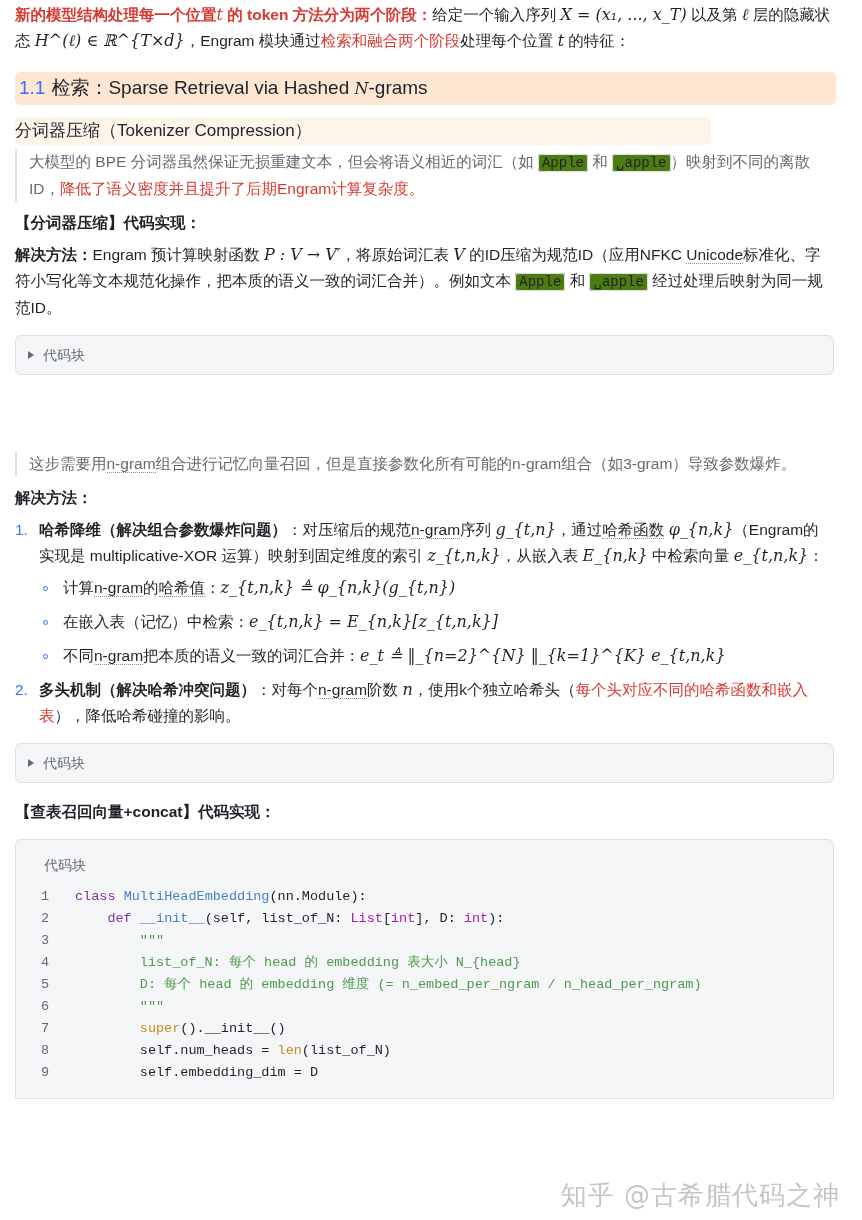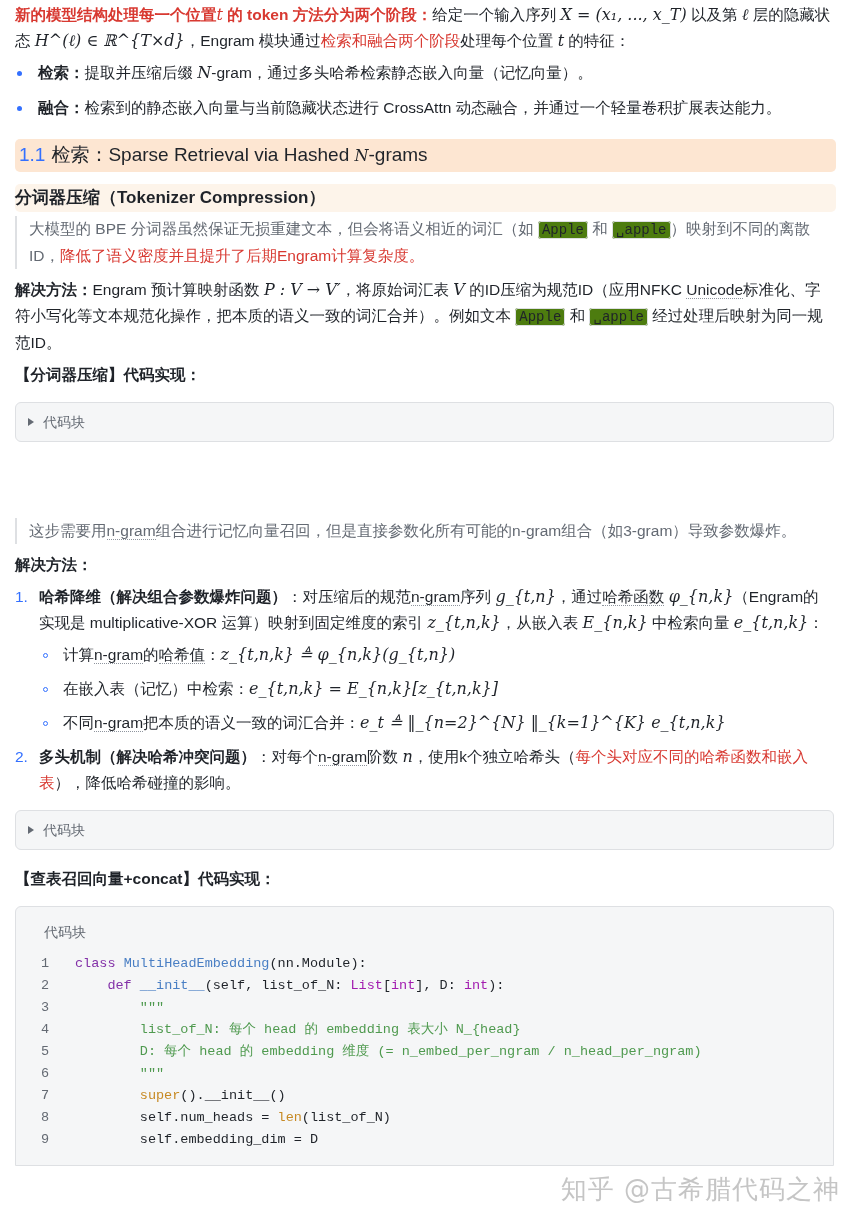--- a/index.html
+++ b/index.html
@@ -41,22 +41,22 @@
     line-height: 26px;
     width: 821px;
   }
   .h2 .num { color: #3370ff; margin-right: 6px; }
   .h3 {
     background: #fdf4ea;
     border-radius: 5px;
     padding: 1px 0;
     margin: 12px 0 4px 0;
     font-size: 17px;
-    font-weight: bold;
-    width: 821px;
+    font-weight: normal;
+    width: 696px;
   }
   .quote {
     border-left: 2px solid #dee0e3;
     padding-left: 12px;
     color: #646a73;
     margin: 2px 0 8px 0;
   }
   .code-collapsed {
     width: 819px;
     height: 40px;
@@ -104,62 +104,52 @@
   }
   .code-line .ln { width: 59px; padding-left: 25px; color: #646a73; flex-shrink: 0; }
   .kw { color: #8331a8; }
   .cls { color: #4a7fc4; }
   .ty { color: #a21caf; }
   .bi { color: #c78a24; }
   .str { color: #4f9a4f; }
   .watermark {
     position: absolute;
     right: 22px;
-    bottom: 18px;
+    bottom: 12px;
     font-size: 26px;
     color: rgba(150,150,150,0.55);
     letter-spacing: 1px;
     font-family: "DejaVu Sans", sans-serif;
   }
 </style>
 </head>
 <body>
 
 <div class="page">
 
   <div class="p">
     <span class="red-bold">新的模型结构处理每一个位置</span><span class="math red">t</span><span class="red-bold"> 的 token 方法分为两个阶段：</span><span>给定一个输入序列 </span><span class="math">X = (x₁, ..., x_T)</span><span> 以及第 </span><span class="math">ℓ</span><span> 层的隐藏状态 </span><span class="math">H^(ℓ) ∈ ℝ^{T×d}</span><span>，Engram 模块通过</span><span class="red">检索和融合两个阶段</span><span>处理每个位置 </span><span class="math">t</span><span> 的特征：</span>
   </div>
 
-  <ul class="bullets">
-    <li>
-      <span class="dot"></span>
-      <span class="bold">检索：</span><span>提取并压缩后缀 </span><span class="math">N</span><span>-gram，通过多头哈希检索静态嵌入向量（记忆向量）。</span>
-    </li>
-    <li>
-      <span class="dot"></span>
-      <span class="bold">融合：</span><span>检索到的静态嵌入向量与当前隐藏状态进行 CrossAttn 动态融合，并通过一个轻量卷积扩展表达能力。</span>
-    </li>
-  </ul>
 
   <div class="h2">
     <span class="num">1.1</span><span>检索：</span><span>Sparse Retrieval via Hashed </span><span class="math">N</span><span>-grams</span>
   </div>
 
   <div class="h3">分词器压缩（Tokenizer Compression）</div>
 
   <div class="quote">
     <span>大模型的 BPE 分词器虽然保证无损重建文本，但会将语义相近的词汇（如 </span><code class="inline">Apple</code><span> 和 </span><code class="inline">␣apple</code><span>）映射到不同的离散ID，</span><span class="red">降低了语义密度并且提升了后期Engram计算复杂度。</span>
   </div>
 
+  <div class="p bold" style="margin-top:6px;">【分词器压缩】代码实现：</div>
+
   <div class="p">
     <span class="bold">解决方法：</span><span>Engram 预计算映射函数 </span><span class="math">P : V → V′</span><span>，将原始词汇表 </span><span class="math">V</span><span> 的ID压缩为规范ID（应用NFKC </span><span class="dotted">Unicode</span><span>标准化、字符小写化等文本规范化操作，把本质的语义一致的词汇合并）。例如文本 </span><code class="inline">Apple</code><span> 和 </span><code class="inline">␣apple</code><span> 经过处理后映射为同一规范ID。</span>
   </div>
-
-  <div class="p bold" style="margin-top:6px;">【分词器压缩】代码实现：</div>
 
   <div class="code-collapsed">
     <span class="tri"></span>
     <span>代码块</span>
   </div>
 
   <div style="height:58px;"></div>
 
 
   <div class="quote">

